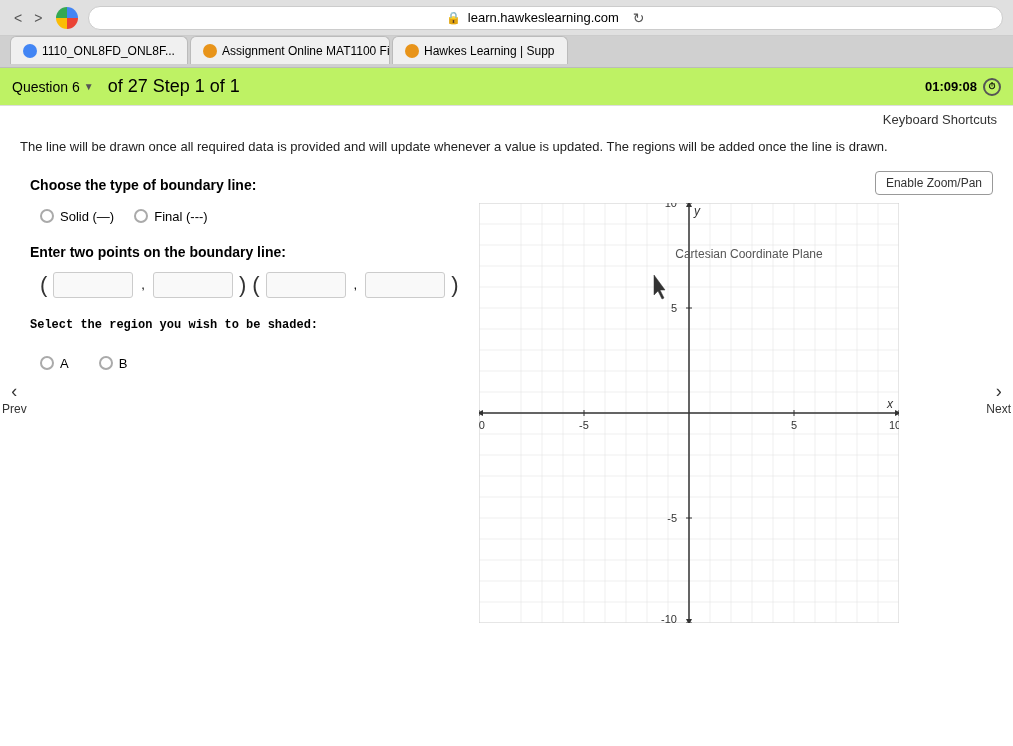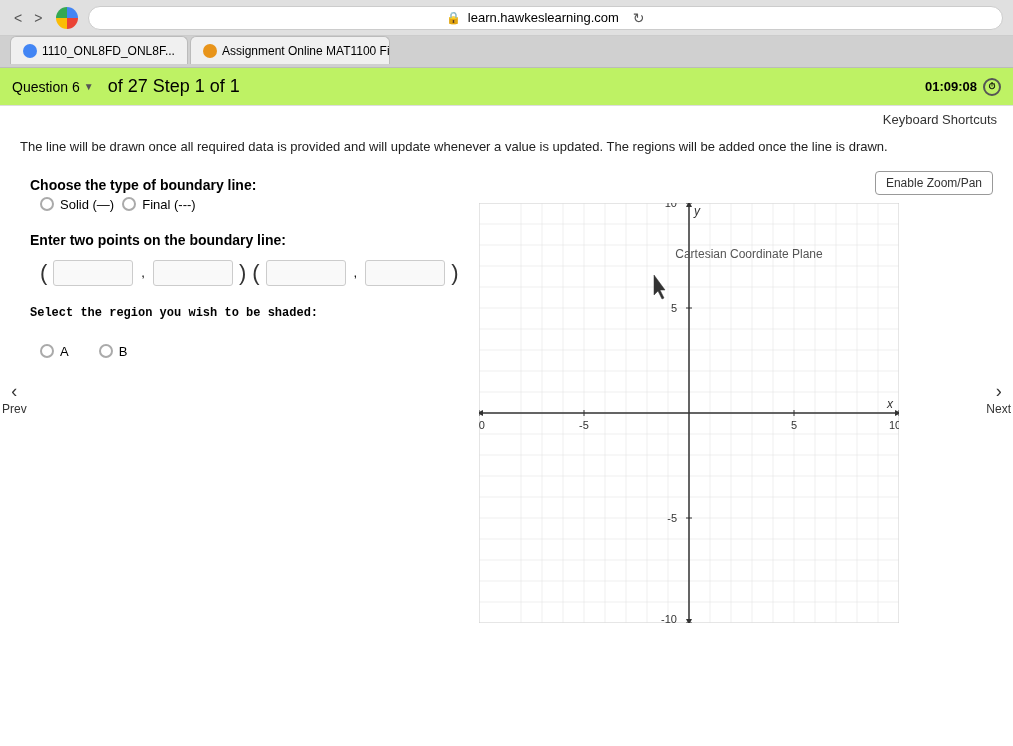--- a/index.html
+++ b/index.html
@@ -105,27 +105,27 @@
 
     
     .left-panel {
       flex: 0 0 420px;
       padding-top: 10px;
     }
 
     .section-label {
       font-weight: bold;
       font-size: 14px;
-      margin-bottom: 4px;
+      margin-bottom: 16px;
     }
 
     .radio-group {
       display: flex;
       align-items: center;
-      gap: 8px;
+      gap: 20px;
       margin-bottom: 20px;
       margin-left: 10px;
     }
 
     .radio-option {
       display: flex;
       align-items: center;
       gap: 6px;
       font-size: 13px;
     }
@@ -270,20 +270,24 @@
 </div>
 
 <div class="tabs-bar">
   <div class="tab">
     <span class="tab-favicon blue"></span>
     <span>1110_ONL8FD_ONL8F...</span>
   </div>
   <div class="tab">
     <span class="tab-favicon red-orange"></span>
     <span>Assignment Online MAT1100 Final Exam Qu...</span>
+  </div>
+  <div class="tab">
+    <span class="tab-favicon red-orange"></span>
+    <span>Hawkes Learning | Supp</span>
   </div>
 </div>
 
 <div class="main-toolbar">
   <div class="question-select">
     <span>Question 6</span>
     <span class="dropdown-arrow">▼</span>
   </div>
   <span class="step-info">of 27 Step 1 of 1</span>
   <div class="timer">

